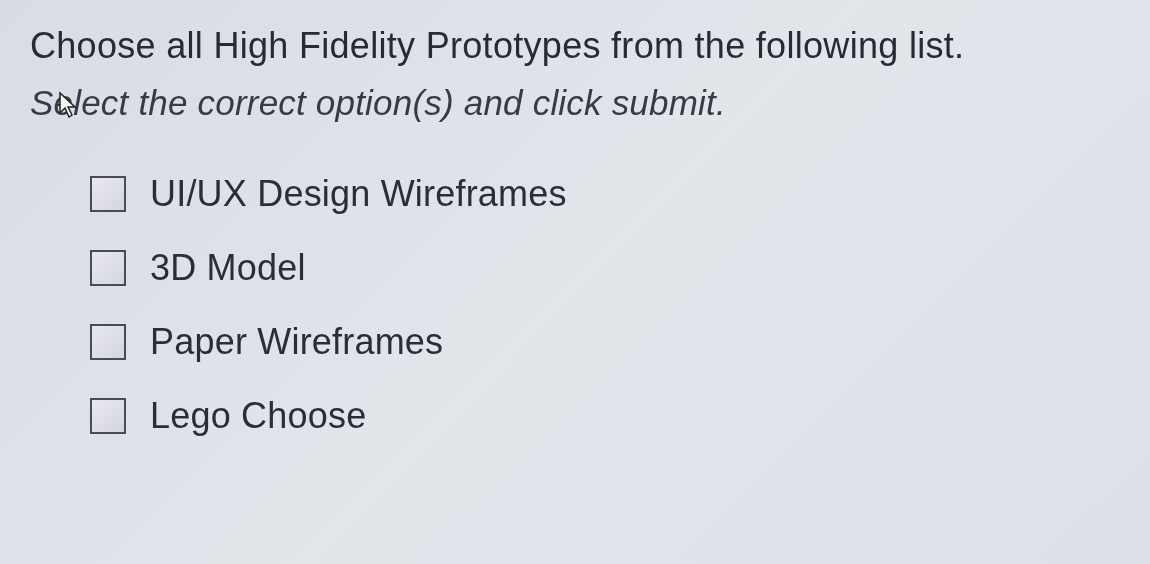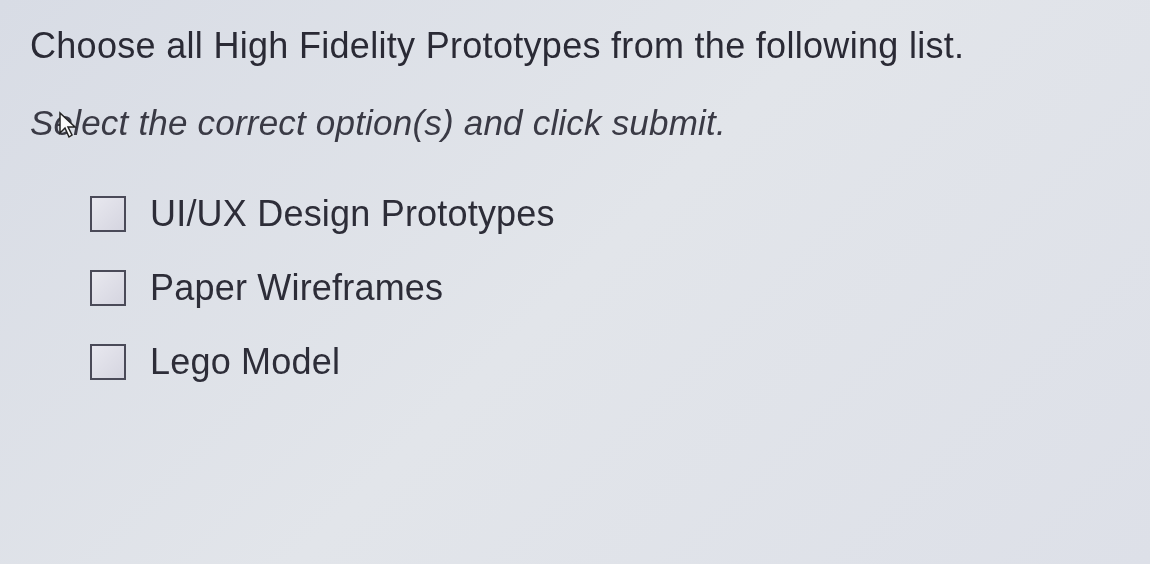--- a/index.html
+++ b/index.html
@@ -12,21 +12,21 @@
       height: 564px;
       background: linear-gradient(135deg, #d8dce5 0%, #e2e5ea 50%, #dde0e8 100%);
       font-family: Arial, Helvetica, sans-serif;
       padding: 25px 30px;
       overflow: hidden;
     }
     .question-text {
       font-size: 36px;
       color: #2a2a35;
       font-weight: 400;
-      margin-bottom: 36px;
+      margin-bottom: 16px;
       letter-spacing: 0.3px;
     }
     .instruction-text {
       font-size: 35px;
       color: #3a3a45;
       font-style: italic;
       margin-bottom: 50px;
       letter-spacing: 0.2px;
       position: relative;
     }
@@ -71,27 +71,31 @@
   <span>Select the correct option(s) and click submit.</span>
   <svg class="cursor-icon" viewBox="0 0 22 28">
     <path d="M 2 2 L 2 22 L 7 17 L 11 26 L 14 24 L 10 16 L 17 16 Z" fill="#fafafa" stroke="#222" stroke-width="1.5"></path>
   </svg>
 </div>
 
 <div class="options-container">
 
   <div class="option-row">
     <div class="checkbox-box"></div>
-    <span class="option-label">UI/UX Design Prototypes</span>
+    <span class="option-label">UI/UX Design Wireframes</span>
   </div>
 
+  <div class="option-row">
+    <div class="checkbox-box"></div>
+    <span class="option-label">3D Model</span>
+  </div>
 
   <div class="option-row">
     <div class="checkbox-box"></div>
     <span class="option-label">Paper Wireframes</span>
   </div>
 
   <div class="option-row">
     <div class="checkbox-box"></div>
-    <span class="option-label">Lego Model</span>
+    <span class="option-label">Lego Choose</span>
   </div>
 
 </div>
 
 </body></html>

